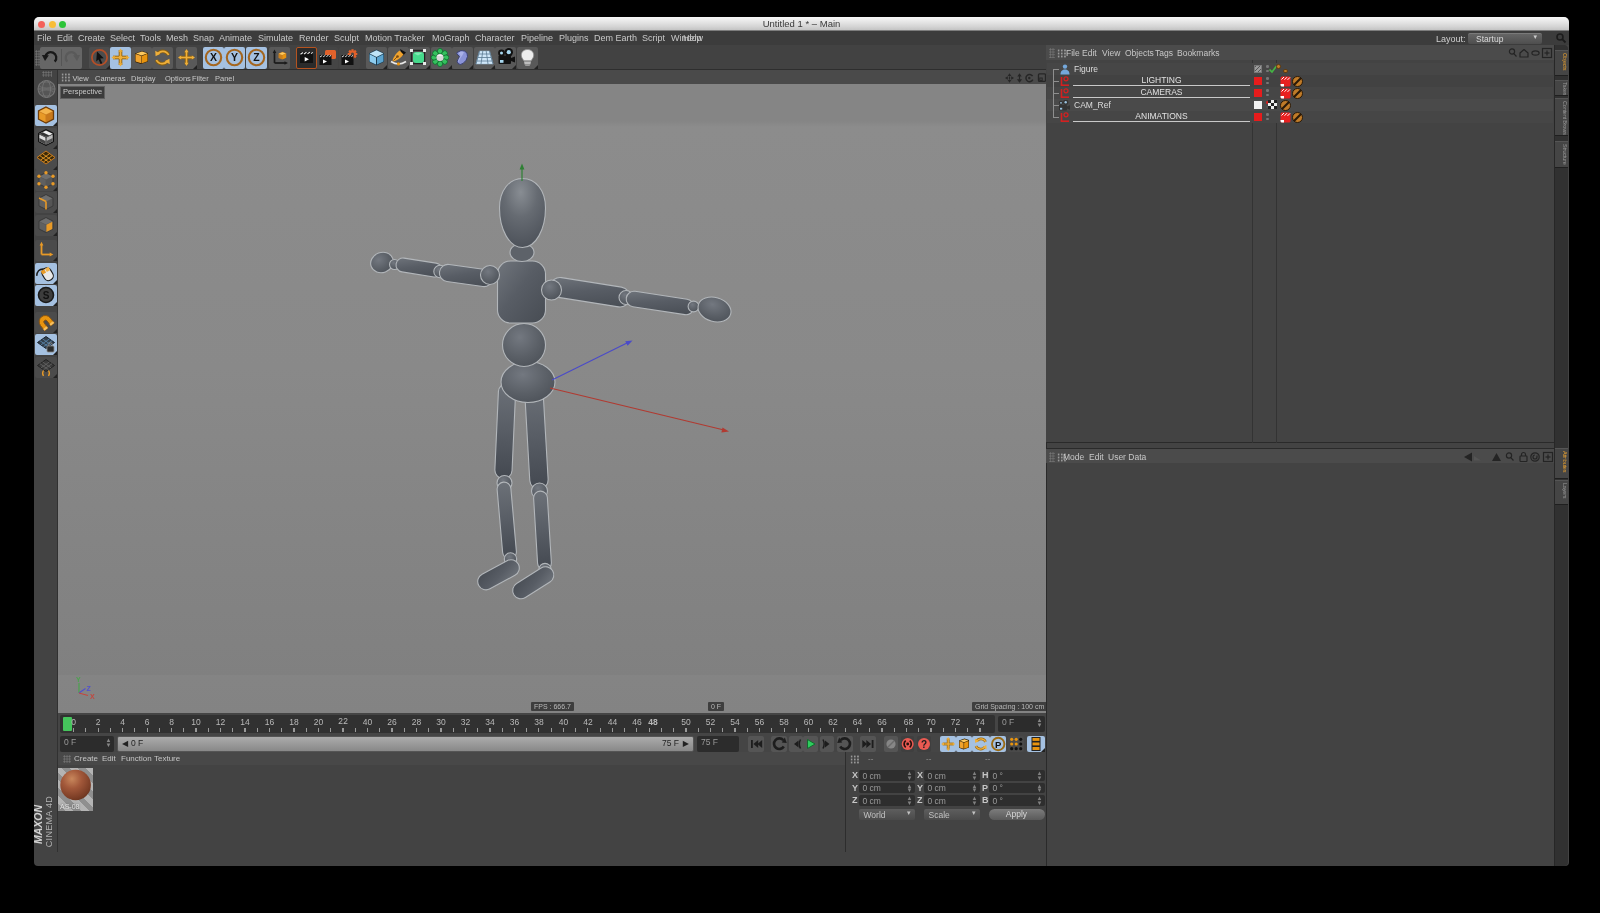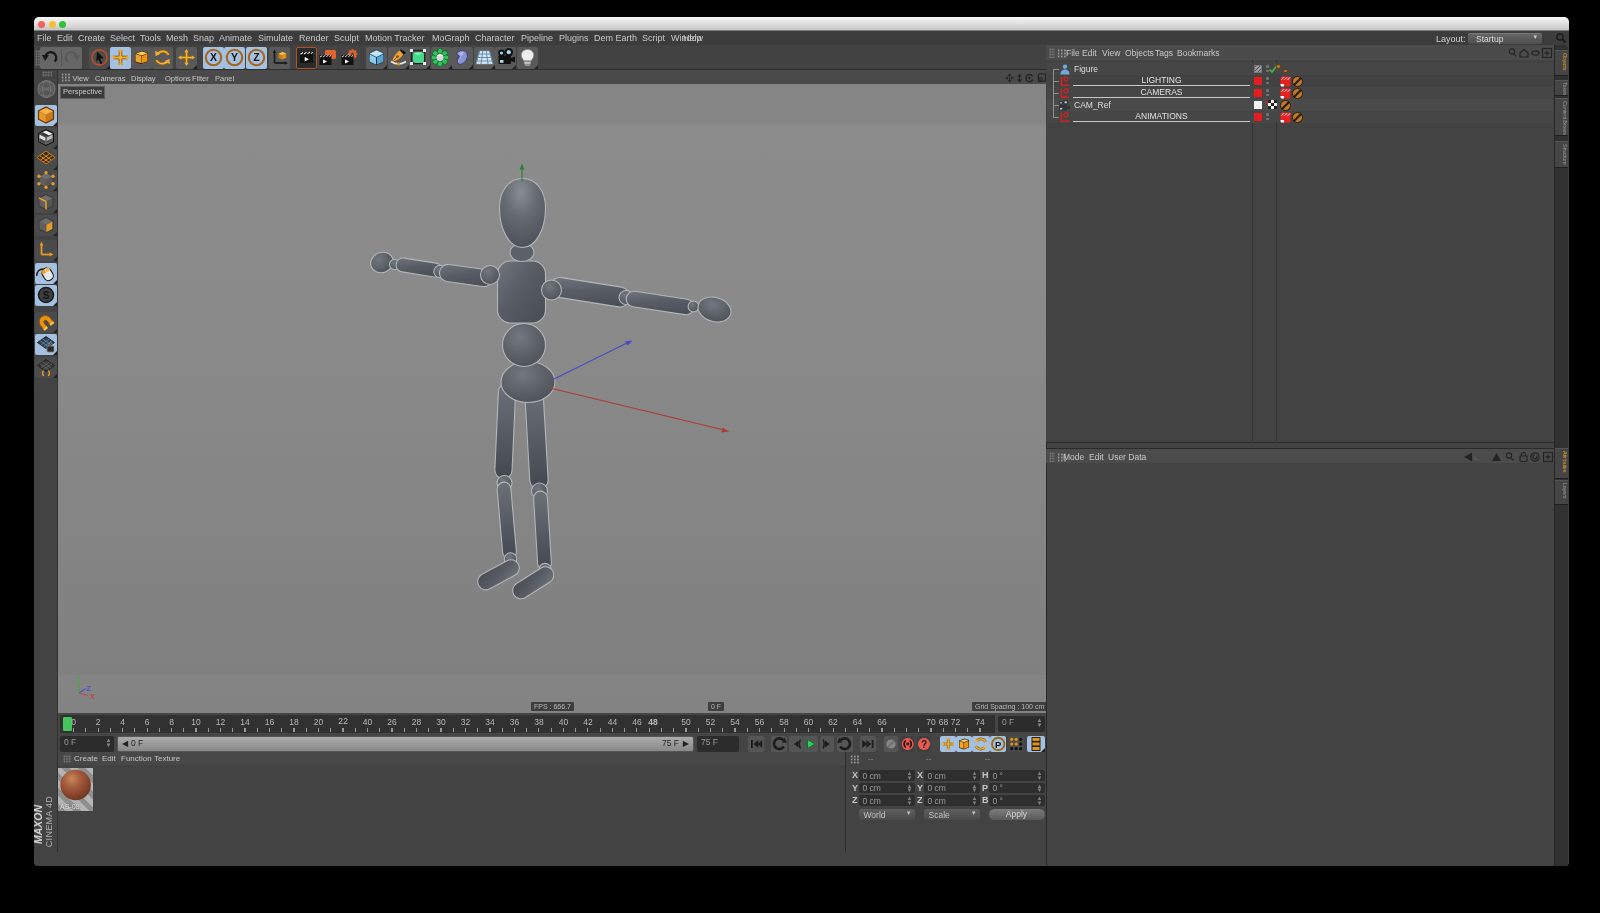--- a/index.html
+++ b/index.html
@@ -52,20 +52,21 @@
 .gicon{position:absolute;width:10px;height:9px;background-image:radial-gradient(circle,#999 0.9px,transparent 1.2px);background-size:3.2px 3px;}
 .sep{position:absolute;background:#333;}
 </style></head><body>
 <div id="stage">
 <div id="win"></div>
 <div id="titlebar">
   <div class="tl" style="left:4px;background:#f4605a;"></div>
   <div class="tl" style="left:14.7px;background:#f8bd38;"></div>
   <div class="tl" style="left:25.4px;background:#2cc438;"></div>
 </div>
+<div id="title">Untitled 1 * – Main</div>
 <div id="menubar">
   <span class="mi" style="left:3px;top:2px;">File</span>
   <span class="mi" style="left:23px;top:2px;">Edit</span>
   <span class="mi" style="left:44px;top:2px;">Create</span>
   <span class="mi" style="left:76px;top:2px;">Select</span>
   <span class="mi" style="left:106px;top:2px;">Tools</span>
   <span class="mi" style="left:132px;top:2px;">Mesh</span>
   <span class="mi" style="left:159px;top:2px;">Snap</span>
   <span class="mi" style="left:185px;top:2px;">Animate</span>
   <span class="mi" style="left:224px;top:2px;">Simulate</span>
@@ -570,21 +571,21 @@
         <span class="rnum" style="left:593px;font-weight:bold;">48</span>
         <span class="rnum" style="left:626.0px;">50</span>
         <span class="rnum" style="left:650.5px;text-align:center;">52</span>
         <span class="rnum" style="left:675.0px;">54</span>
         <span class="rnum" style="left:699.5px;">56</span>
         <span class="rnum" style="left:724.0px;">58</span>
         <span class="rnum" style="left:748.5px;">60</span>
         <span class="rnum" style="left:773.0px;">62</span>
         <span class="rnum" style="left:797.5px;">64</span>
         <span class="rnum" style="left:822.0px;">66</span>
-        <span class="rnum" style="left:873px;padding-left:21px;">68</span>
+        <span class="rnum" style="left:838px;padding-left:21px;">68</span>
         <span class="rnum" style="left:871.0px;">70</span>
         <span class="rnum" style="left:895.5px;">72</span>
         <span class="rnum" style="left:920.0px;">74</span>
       </div>
   <div style="position:absolute;left:13px;top:13px;height:3.5px;width:908px;background:repeating-linear-gradient(90deg,#9a9a9a 0px,#9a9a9a 1px,transparent 1px,transparent 12.25px);"></div>
 </div>
 <div class="field" style="left:998px;top:715.5px;width:47px;height:16px;">
       <span>0 F</span>
       <div class="stepper">▲<br>▼</div>
     </div>

